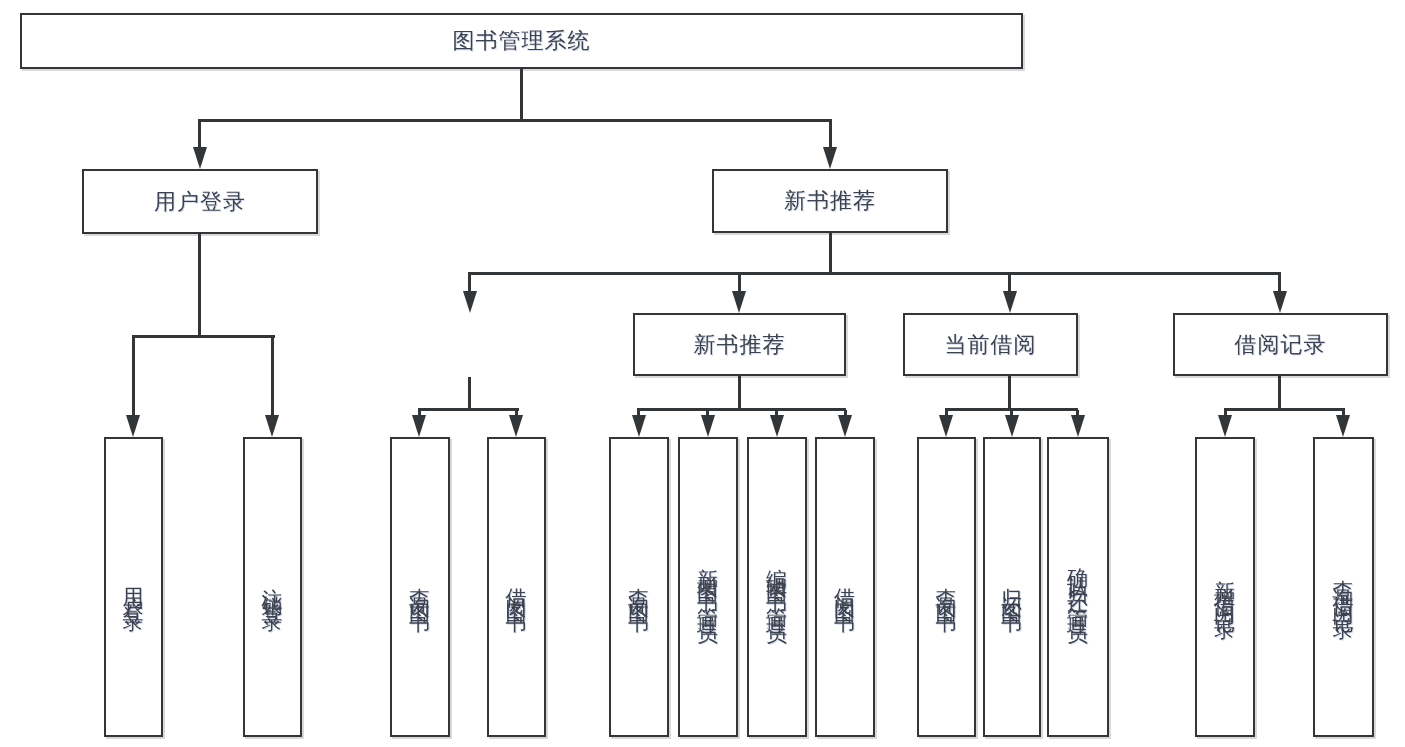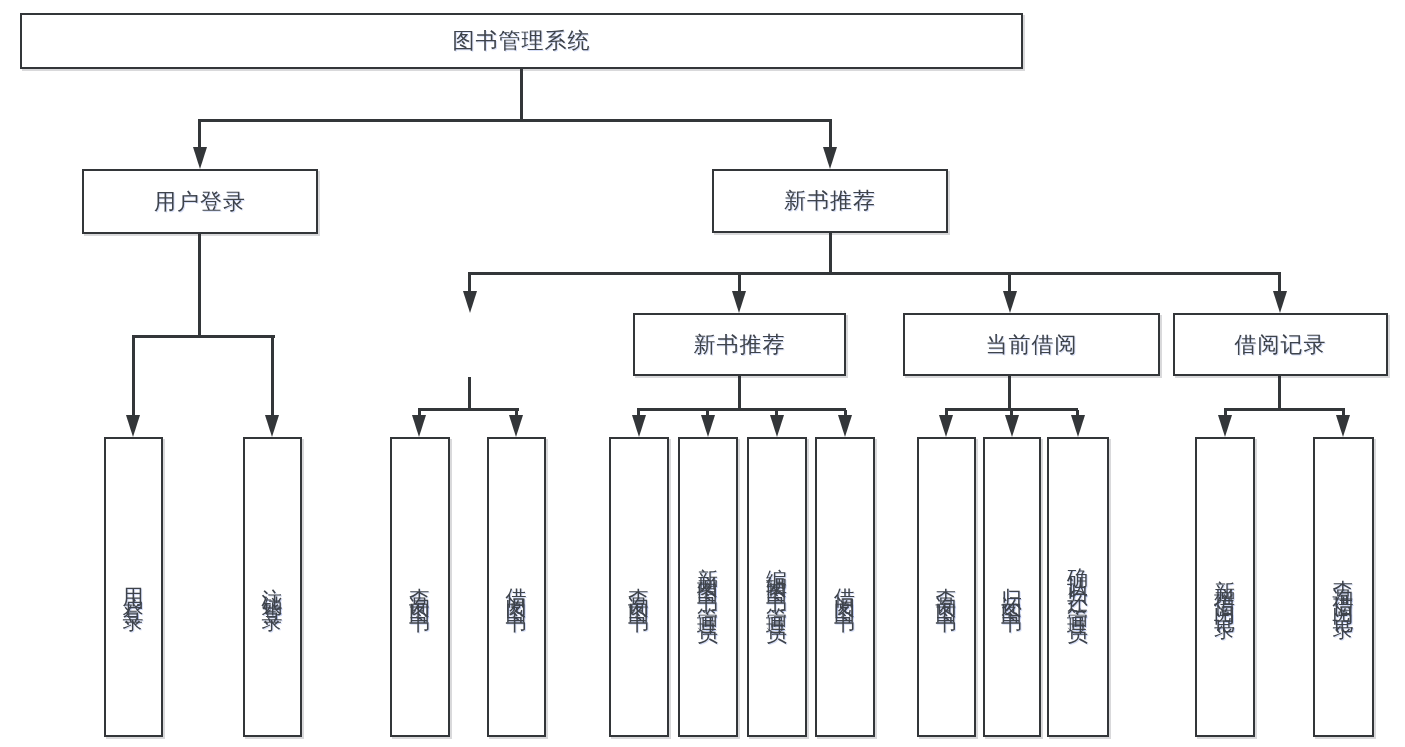--- a/index.html
+++ b/index.html
@@ -79,21 +79,21 @@
   <div class="vl" style="left:738px;top:274px;height:19px"></div>
   <div class="ah" style="left:732px;top:291px"></div>
   <div class="vl" style="left:1008px;top:274px;height:19px"></div>
   <div class="ah" style="left:1003px;top:291px"></div>
   <div class="vl" style="left:1278px;top:274px;height:19px"></div>
   <div class="ah" style="left:1273px;top:291px"></div>
 
   <div class="hbox" style="left:633px;top:313px;width:213px;height:63px">
     <span>新书推荐</span>
   </div>
-  <div class="hbox" style="left:903px;top:313px;width:257px;height:63px">
+  <div class="hbox" style="left:903px;top:313px;width:175px;height:63px">
     <span>当前借阅</span>
   </div>
   <div class="hbox" style="left:1173px;top:313px;width:215px;height:63px">
     <span>借阅记录</span>
   </div>
 
   <div class="vl" style="left:468px;top:377px;height:33px"></div>
   <div class="hl" style="left:418px;top:408px;width:101px"></div>
   <div class="vl" style="left:418px;top:410px;height:7px"></div>
   <div class="ah" style="left:412px;top:415px"></div>

